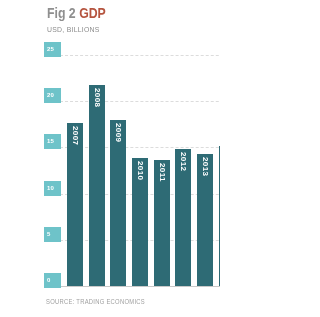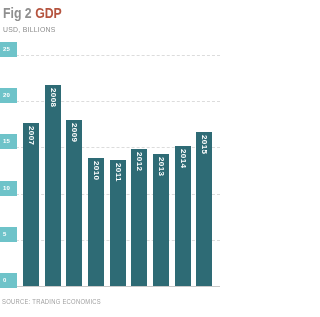--- a/index.html
+++ b/index.html
@@ -11,20 +11,21 @@
     height: 317px;
     background: #ffffff;
     font-family: "Liberation Sans", sans-serif;
     overflow: hidden;
   }
   #figure {
     position: relative;
     width: 220px;
     height: 264px;
     background: #ffffff;
+    margin-left: 44px;
   }
 
   
   .title {
     position: absolute;
     left: 3px;
     top: 5px;
     font-size: 15px;
     font-weight: bold;
     letter-spacing: 0px;

